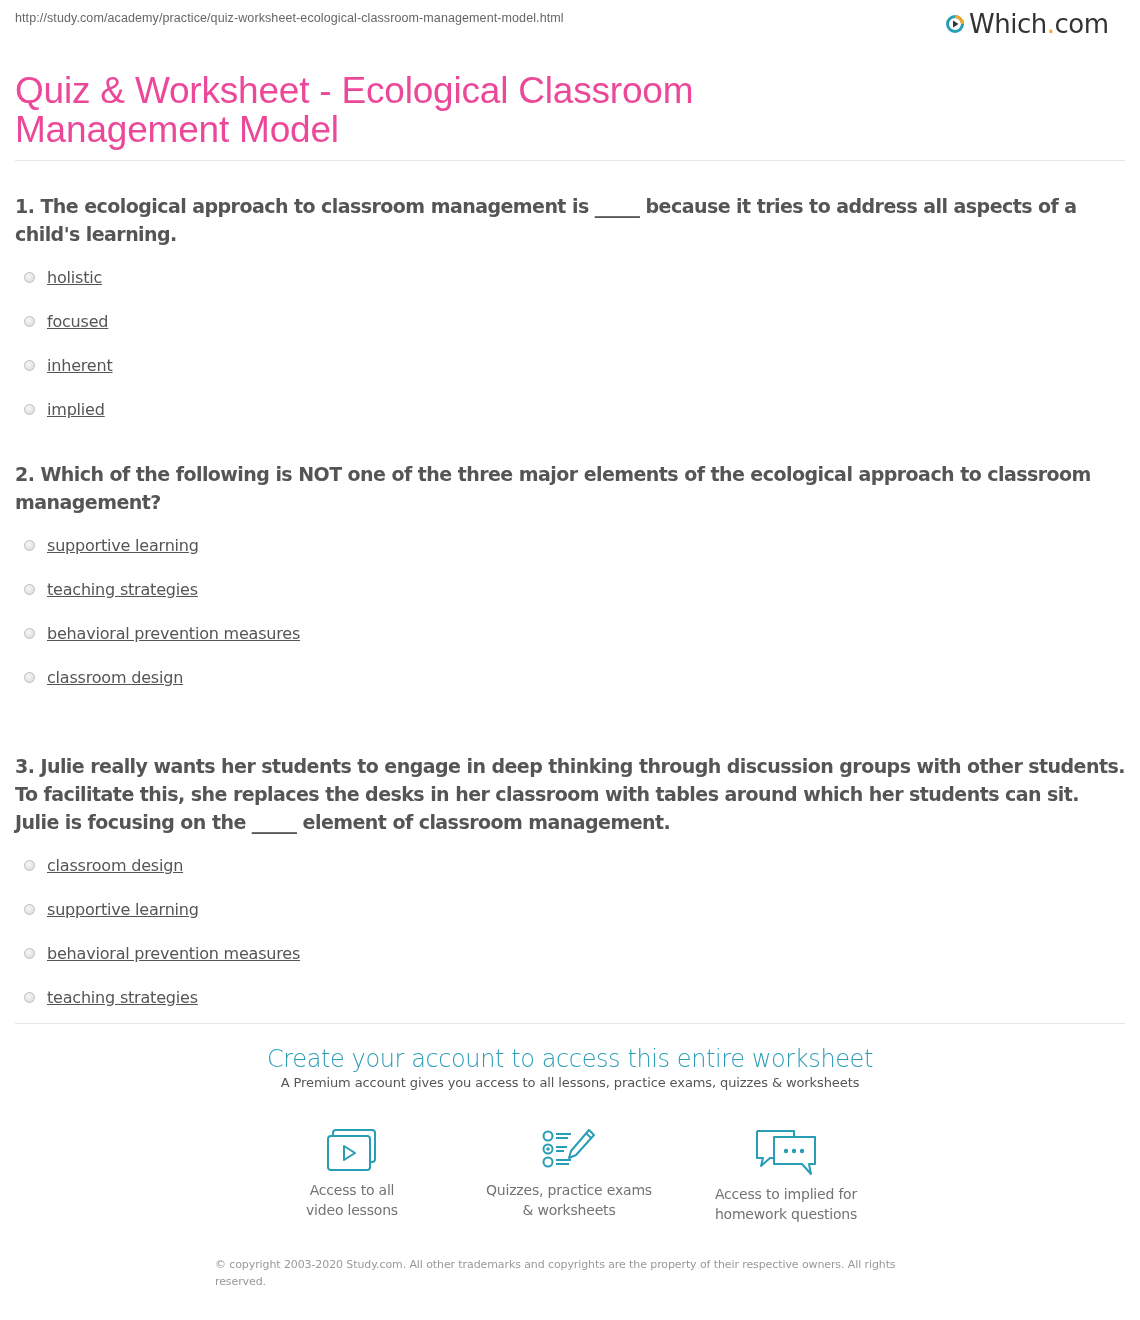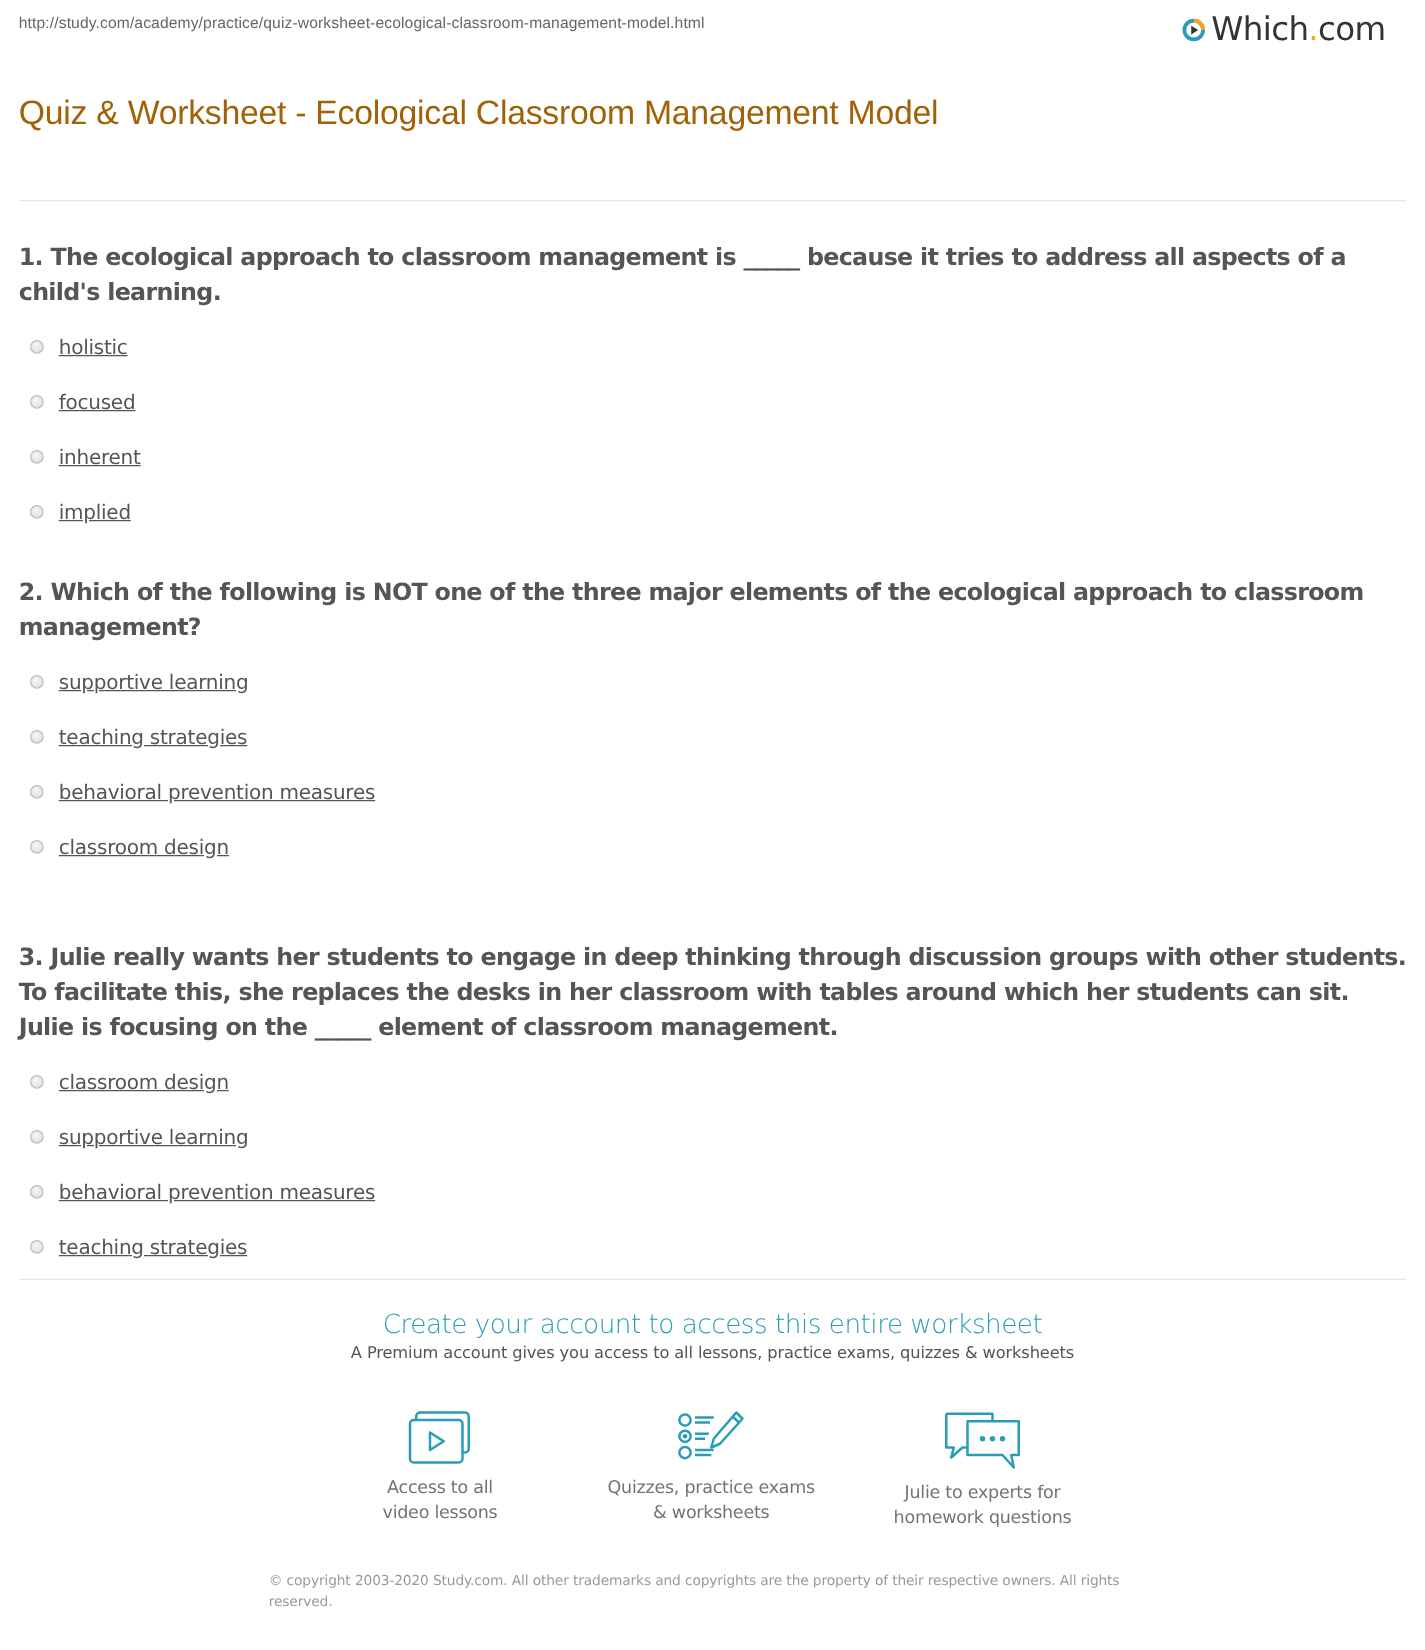--- a/index.html
+++ b/index.html
@@ -6,33 +6,33 @@
     html, body { width: 1140px; height: 1320px; background: #ffffff; }
     body { font-family: "DejaVu Sans", "Liberation Sans", sans-serif; color: #555555; position: relative; overflow: hidden; }
 
     .url { position: absolute; left: 15px; top: 11px; font-size: 12.5px; color: #666; font-family: "Liberation Sans", sans-serif; letter-spacing: 0.1px; }
 
     .logo { position: absolute; left: 945px; top: 9px; display: flex; align-items: center; }
     .logo-mark { width: 20px; height: 20px; position: relative; margin-right: 4px; }
     .logo-text { font-family: "DejaVu Sans", sans-serif; font-size: 26px; color: #333; letter-spacing: -0.5px; line-height: 30px; }
     .logo-text .dot { color: #f5a623; }
 
-    .page-title { position: absolute; left: 15px; top: 71px; width: 840px; font-family: "Liberation Sans", sans-serif; font-size: 27px; line-height: 39px; color: #a16207; font-weight: normal; letter-spacing: -0.2px; }
+    .page-title { position: absolute; left: 15px; top: 71px; width: 840px; font-family: "Liberation Sans", sans-serif; font-size: 37px; line-height: 39px; color: #ec4899; font-weight: normal; letter-spacing: -0.2px; }
 
     .hr { position: absolute; left: 15px; right: 15px; height: 1px; background: #e6e6e6; }
 
     .question { position: absolute; left: 15px; width: 1110px; }
     .q-text { font-family: "DejaVu Sans", sans-serif; font-weight: bold; font-size: 19px; line-height: 28px; color: #555; letter-spacing: -0.55px; }
     .options { list-style: none; text-decoration: underline; }
     .option { display: flex; align-items: center; height: 44px; }
     .radio { width: 11px; height: 11px; border-radius: 50%; border: 1px solid #bdbdbd; background: radial-gradient(circle at 40% 35%, #f7f7f7, #d9d9d9); margin-left: 9px; margin-right: 12px; flex: none; }
     .opt-label { font-size: 16px; color: #555; font-family: "DejaVu Sans", sans-serif; letter-spacing: -0.2px; }
 
     .cta { position: absolute; left: 0; width: 1140px; top: 1045px; text-align: center; }
-    .cta-title { font-family: "DejaVu Sans", sans-serif; font-size: 21px; color: #2a9db6; font-weight: 300; letter-spacing: -0.4px; line-height: 28px; }
+    .cta-title { font-family: "DejaVu Sans", sans-serif; font-size: 24px; color: #2a9db6; font-weight: 300; letter-spacing: -0.4px; line-height: 28px; }
     .cta-sub { font-size: 13px; color: #555; margin-top: 2px; letter-spacing: -0.1px; }
 
     .features { position: absolute; top: 1128px; left: 0; width: 1140px; }
     .feature { position: absolute; width: 200px; text-align: center; }
     .feature svg { display: block; margin: 0 auto; }
     .feature-label { font-size: 14px; color: #737373; line-height: 20px; margin-top: 8px; letter-spacing: -0.2px; }
 
     .copyright { position: absolute; left: 215px; width: 710px; top: 1256px; text-align: left; font-size: 11px; line-height: 17px; color: #999; letter-spacing: -0.1px; }
   </style>
 </head>
@@ -157,17 +157,17 @@
   </div>
 
   <div class="feature" style="left:686px;">
     <svg width="64" height="48" viewBox="0 0 64 48">
       <path d="M3 3 H40 V9 M3 3 V30 H9 L7 38 L16 30 H20" fill="none" stroke="#2a9db6" stroke-width="2" stroke-linejoin="round"></path>
       <path d="M20 9 H61 V36 H55 L57 46 L48 36 H20 Z" fill="#fff" stroke="#2a9db6" stroke-width="2" stroke-linejoin="round"></path>
       <circle cx="32" cy="23" r="2.2" fill="#2a9db6"></circle>
       <circle cx="40" cy="23" r="2.2" fill="#2a9db6"></circle>
       <circle cx="48" cy="23" r="2.2" fill="#2a9db6"></circle>
     </svg>
-    <div class="feature-label"><span>Julie to experts for</span><br><span>homework questions</span></div>
+    <div class="feature-label"><span>Access to implied for</span><br><span>homework questions</span></div>
   </div>
 </div>
 
 <div class="copyright">© copyright 2003-2020 Study.com. All other trademarks and copyrights are the property of their respective owners. All rights reserved.</div>
 
 </body></html>

